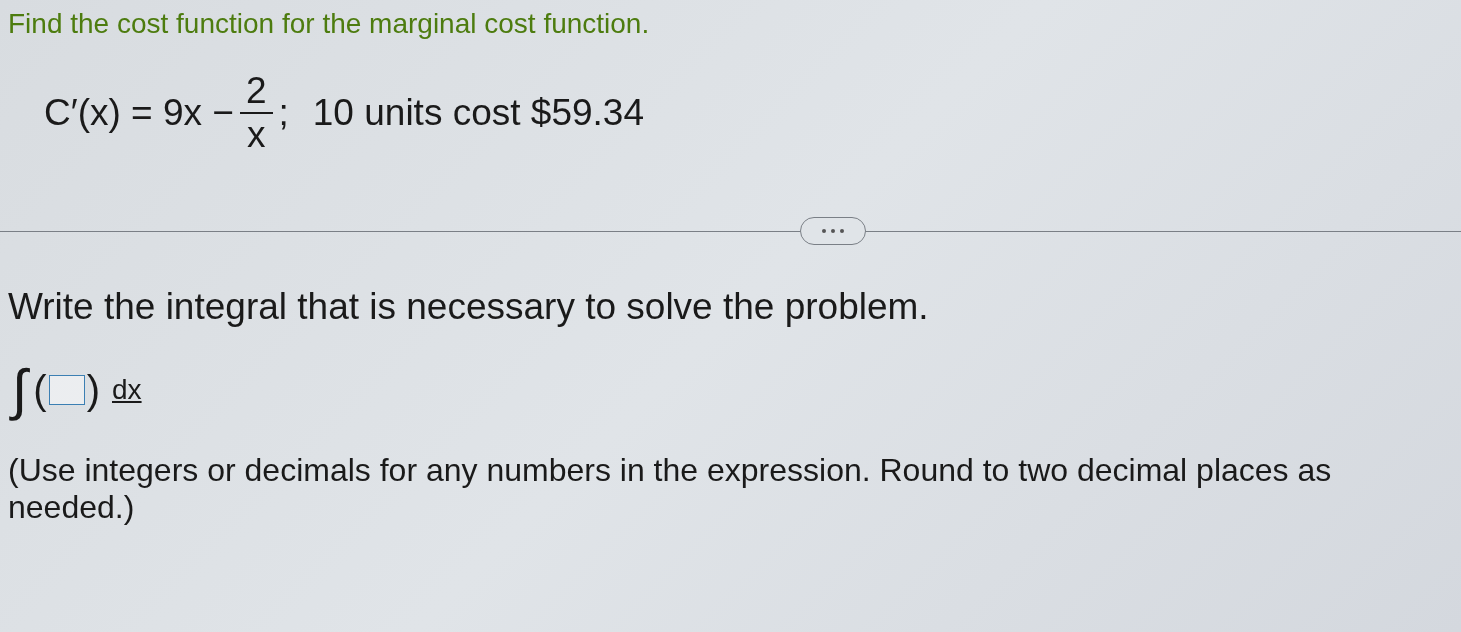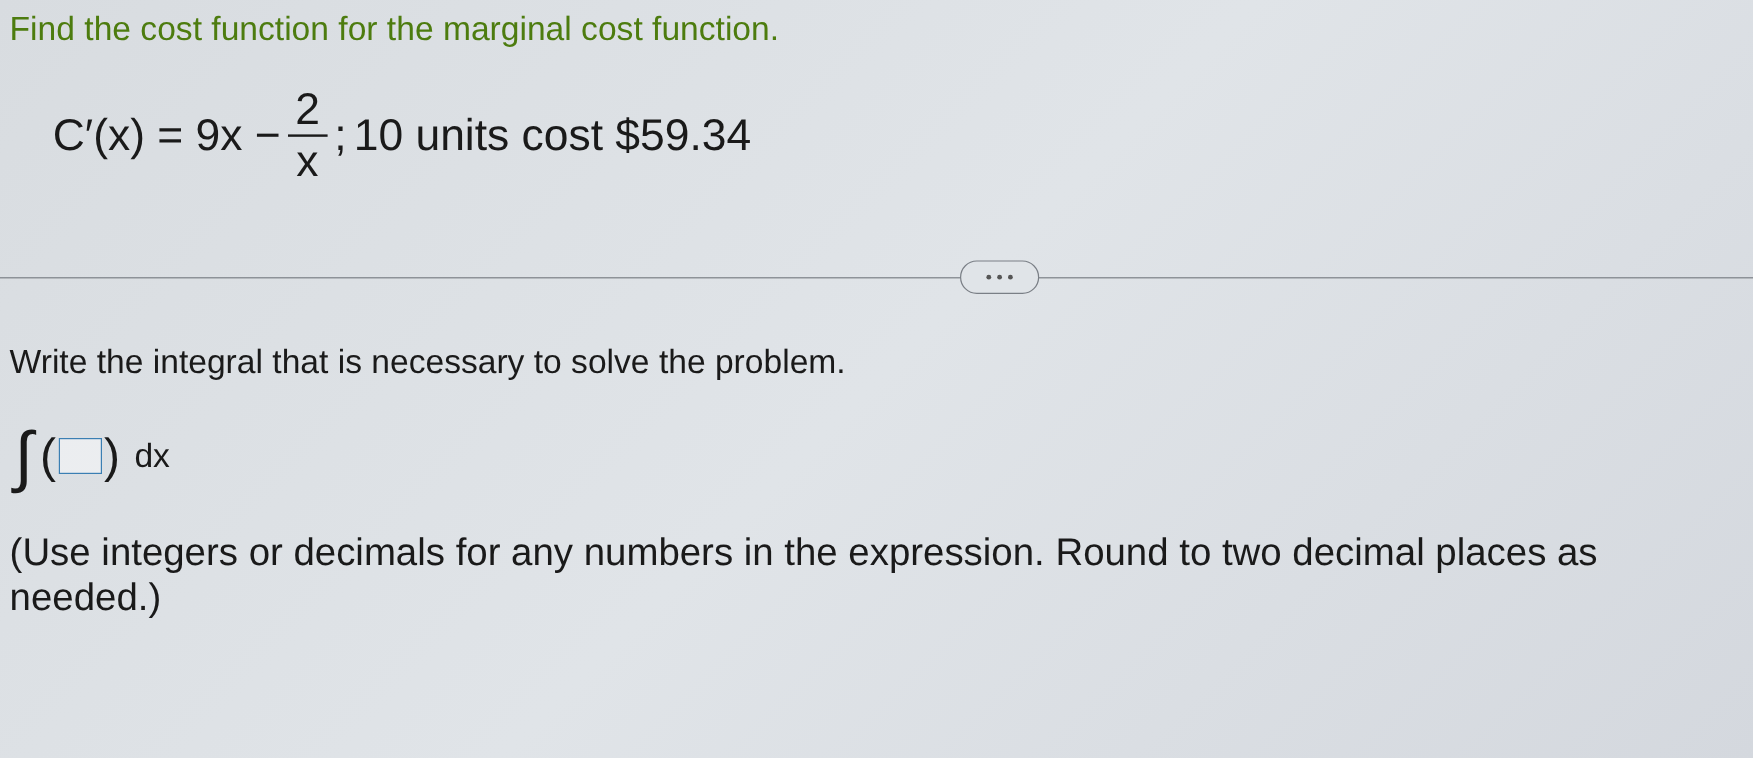--- a/index.html
+++ b/index.html
@@ -46,21 +46,21 @@
     padding: 0 6px;
   }
   .fraction .bar {
     width: 100%;
     border-top: 2px solid #1a1a1a;
   }
   .fraction .den {
     padding: 0 6px;
   }
   .condition {
-    margin-left: 6px;
+    margin-left: 24px;
   }
   .divider-wrap {
     position: relative;
     width: 100%;
     height: 30px;
     margin-bottom: 40px;
   }
   .divider-line {
     position: absolute;
     top: 50%;
@@ -87,21 +87,21 @@
   .dots-btn .dot {
     width: 4px;
     height: 4px;
     background: #555;
     border-radius: 50%;
   }
   .bottom-section {
     padding: 0 8px;
   }
   .instruction {
-    font-size: 28px;
+    font-size: 37px;
     margin-bottom: 34px;
   }
   .integral-row {
     display: flex;
     align-items: center;
     margin-left: 4px;
     margin-bottom: 34px;
     font-size: 28px;
   }
   .integral-sign {
@@ -127,20 +127,21 @@
     display: inline-block;
     width: 30px;
     height: 26px;
     border: 1.5px solid #3b7fb3;
     background: rgba(255,255,255,0.45);
     vertical-align: middle;
     margin: 0 4px;
   }
   .dx {
     margin-left: 12px;
+    text-decoration: underline;
   }
   .answer-line {
     font-size: 28px;
     margin-bottom: 8px;
     display: flex;
     align-items: center;
     flex-wrap: wrap;
   }
   .hint {
     font-size: 32px;

